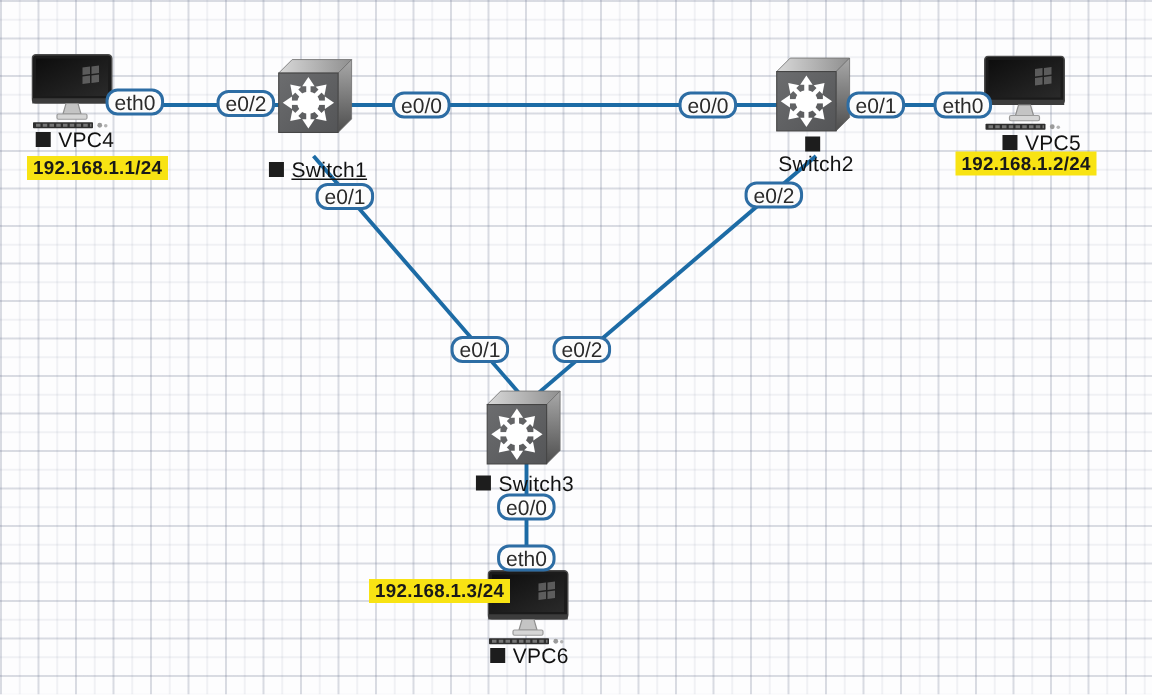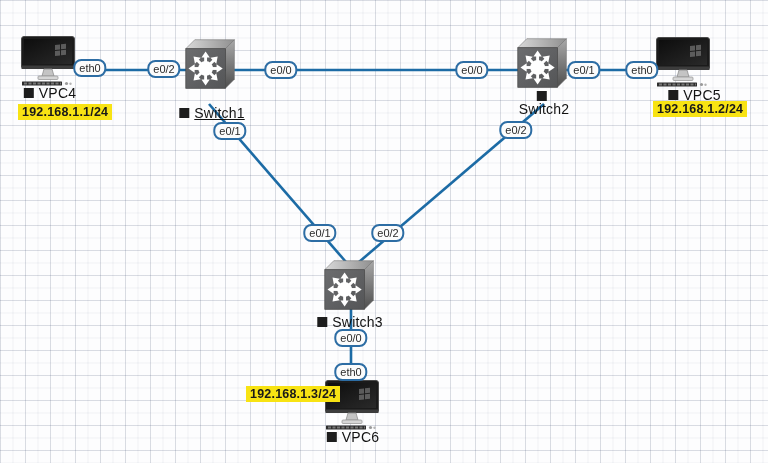--- a/index.html
+++ b/index.html
@@ -21,21 +21,21 @@
     position:absolute;z-index:2;transform:translateX(-50%);
     display:flex;align-items:center;white-space:nowrap;
     font-size:14px;color:#121212;letter-spacing:0.2px;
   }
   .node-square{width:10px;height:10px;background:#1d1d1d;margin-right:5px;flex:0 0 auto;}
   .pill{
     position:absolute;z-index:3;transform:translate(-50%,-50%);
     background:var(--pill-bg,#fcfcfc);
     border:2px solid var(--pill-border,#2d6da4);
     border-radius:8px;padding:0 4px;
-    font-size:11px;line-height:14px;color:#2b2b2b;white-space:nowrap;
+    font-size:14px;line-height:14px;color:#2b2b2b;white-space:nowrap;
   }
   .ip-label{
     position:absolute;z-index:3;
     background:var(--ip-highlight,#f8e313);
     color:var(--ip-text,#191919);
     font-size:12.5px;font-weight:bold;letter-spacing:0.2px;
     padding:1px 4px;white-space:nowrap;margin-left:12px;
   }
   .defs-svg{position:absolute;width:0;height:0;overflow:hidden;}
 </style>
@@ -163,16 +163,16 @@
   <div class="pill" style="left:584px;top:70px;">e0/1</div>
   <div class="pill" style="left:642px;top:70px;">eth0</div>
   <div class="pill" style="left:230px;top:131px;">e0/1</div>
   <div class="pill" style="left:516px;top:130px;">e0/2</div>
   <div class="pill" style="left:320px;top:233px;">e0/1</div>
   <div class="pill" style="left:388px;top:233px;">e0/2</div>
   <div class="pill" style="left:351px;top:338px;">e0/0</div>
   <div class="pill" style="left:351px;top:372px;">eth0</div>
 
   <div class="ip-label" style="left:6px;top:104px;">192.168.1.1/24</div>
-  <div class="ip-label" style="left:641px;top:101px;">192.168.1.2/24</div>
+  <div class="ip-label" style="left:625px;top:101px;">192.168.1.2/24</div>
   <div class="ip-label" style="left:234px;top:386px;">192.168.1.3/24</div>
 
 </div>
 
 </body></html>

